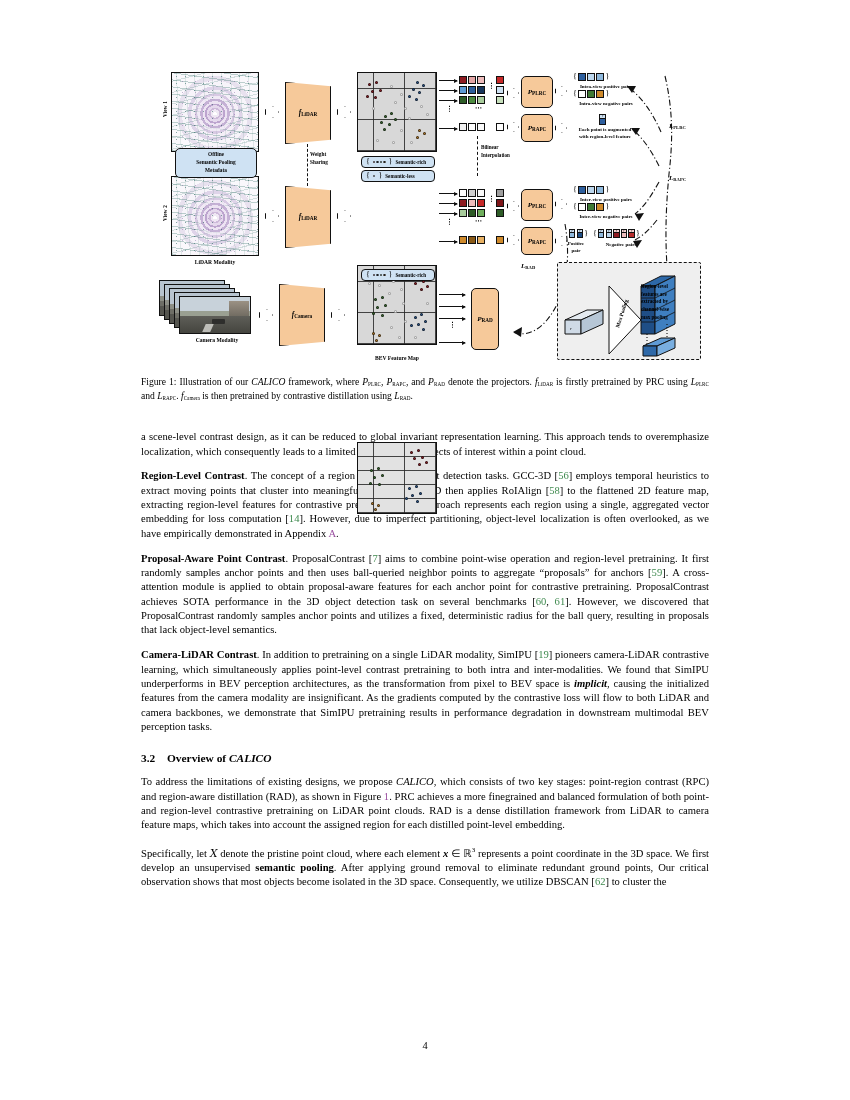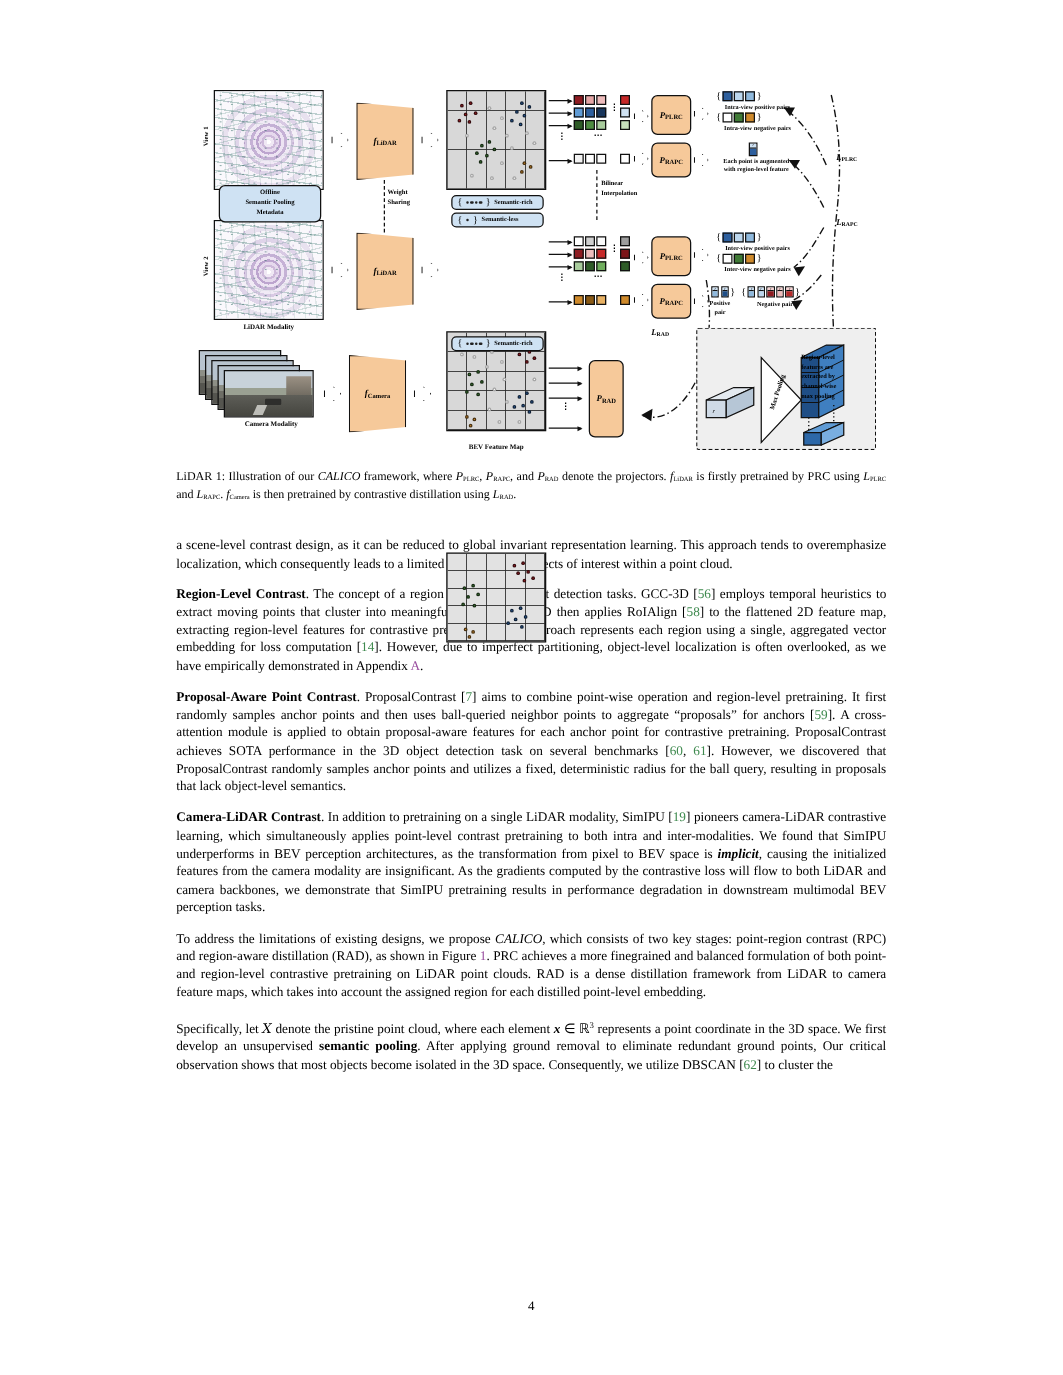--- a/index.html
+++ b/index.html
@@ -819,21 +819,21 @@
           <div>features are</div>
           <div>extracted by</div>
           <div>channel-wise</div>
           <div>max pooling</div>
         </div>
 
       </div>
     </div>
 
     <div class="caption">
-      <span>LiDAR 1:</span>
+      <span>Figure 1:</span>
       Illustration of our <span class="it">CALICO</span> framework, where
       <span class="mathit">P</span><span class="sub" style="font-weight:normal">PLRC</span>,
       <span class="mathit">P</span><span class="sub" style="font-weight:normal">RAPC</span>, and
       <span class="mathit">P</span><span class="sub" style="font-weight:normal">RAD</span> denote the
       projectors. <span class="mathit">f</span><span class="sub" style="font-weight:normal">LiDAR</span> is firstly pretrained by PRC using
       <span class="mathit">L</span><span class="sub" style="font-weight:normal">PLRC</span> and
       <span class="mathit">L</span><span class="sub" style="font-weight:normal">RAPC</span>.
       <span class="mathit">f</span><span class="sub" style="font-weight:normal">Camera</span> is then pretrained
       by contrastive distillation using <span class="mathit">L</span><span class="sub" style="font-weight:normal">RAD</span>.
     </div>
@@ -845,20 +845,23 @@
     </p>
 
     <p class="body">
       <span class="run-head">Proposal-Aware Point Contrast</span><span>. ProposalContrast [</span><span class="cite">7</span><span>] aims to combine point-wise operation and region-level pretraining. It first randomly samples anchor points and then uses ball-queried neighbor points to aggregate “proposals” for anchors [</span><span class="cite">59</span><span>].  A cross-attention module is applied to obtain proposal-aware features for each anchor point for contrastive pretraining. ProposalContrast achieves SOTA performance in the 3D object detection task on several benchmarks [</span><span class="cite">60</span><span>, </span><span class="cite">61</span><span>]. However, we discovered that ProposalContrast randomly samples anchor points and utilizes a fixed, deterministic radius for the ball query, resulting in proposals that lack object-level semantics.</span>
     </p>
 
     <p class="body">
       <span class="run-head">Camera-LiDAR Contrast</span><span>. In addition to pretraining on a single LiDAR modality, SimIPU [</span><span class="cite">19</span><span>] pioneers camera-LiDAR contrastive learning, which simultaneously applies point-level contrast pretraining to both intra and inter-modalities. We found that SimIPU underperforms in BEV perception architectures, as the transformation from pixel to BEV space is </span><span class="bi">implicit</span><span>, causing the initialized features from the camera modality are insignificant. As the gradients computed by the contrastive loss will flow to both LiDAR and camera backbones, we demonstrate that SimIPU pretraining results in performance degradation in downstream multimodal BEV perception tasks.</span>
     </p>
 
+    <h2 class="sec">
+      <span class="num">3.2</span><span>Overview of </span><span class="it">CALICO</span>
+    </h2>
 
     <p class="body">
       <span>To address the limitations of existing designs, we propose </span><span class="it">CALICO</span><span>, which consists of two key stages: point-region contrast (RPC) and region-aware distillation (RAD), as shown in Figure </span><span class="cite-purple">1</span><span>. PRC achieves a more finegrained and balanced formulation of both point- and region-level contrastive pretraining on LiDAR point clouds. RAD is a dense distillation framework from LiDAR to camera feature maps, which takes into account the assigned region for each distilled point-level embedding.</span>
     </p>
 
     <p class="body">
       <span>Specifically, let </span><span class="mathit" style="font-family:'DejaVu Serif',serif">X</span><span> denote the pristine point cloud, where each element </span><span class="bi">x</span><span> ∈ ℝ</span><sup class="tiny">3</sup><span> represents a point coordinate in the 3D space.  We first develop an unsupervised </span><span style="font-weight:bold">semantic pooling</span><span>. After applying ground removal to eliminate redundant ground points, Our critical observation shows that most objects become isolated in the 3D space.  Consequently, we utilize DBSCAN [</span><span class="cite">62</span><span>] to cluster the</span>
     </p>
 
   </div>

